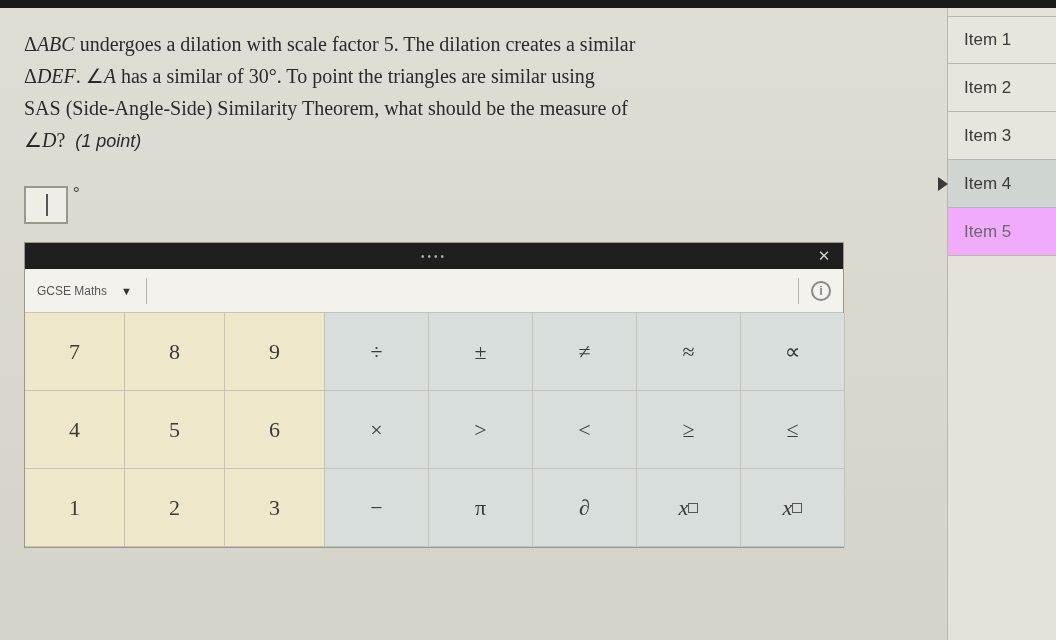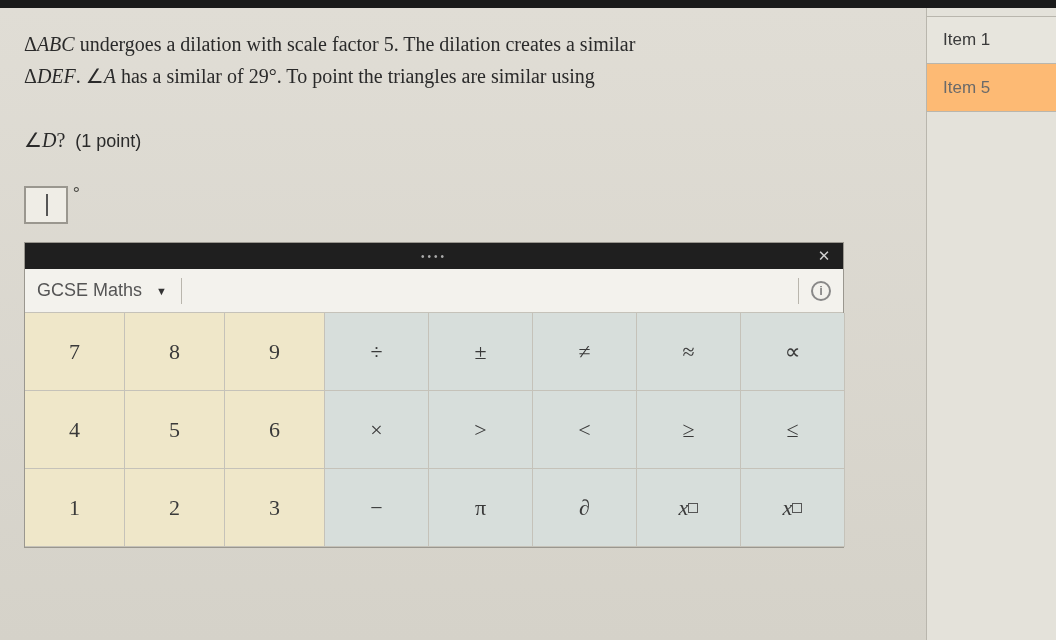--- a/index.html
+++ b/index.html
@@ -3,31 +3,31 @@
 <meta charset="utf-8">
 <style>
   * { box-sizing: border-box; margin: 0; padding: 0; }
   html, body { width: 1056px; height: 640px; overflow: hidden; font-family: Arial, Helvetica, sans-serif; }
   body { background: #d8d5ce; }
 
   .topbar { height: 8px; background: #1a1a1a; width: 100%; } 
 
   .page { display: flex; height: calc(100% - 8px); }
   .main { flex: 1; padding: 20px 24px 16px 24px; background: linear-gradient(180deg, #e0ddd5 0%, #d5d2c9 100%); position: relative; }
-  .sidebar { width: 130px; background: #e4e2da; border-left: 1px solid #b9b6ad; }
+  .sidebar { width: 109px; background: #e4e2da; border-left: 1px solid #b9b6ad; }
 
   .question {
     font-size: 20px;
     line-height: 1.6;
     color: #2a2a2a;
     font-family: Georgia, 'Times New Roman', serif;
     max-width: 830px;
   }
   .mathit { font-style: italic; font-family: 'Times New Roman', serif; }
-  .points { font-family: Arial, sans-serif; font-size: 18px; text-align: center; }
+  .points { font-style: italic; font-family: Arial, sans-serif; font-size: 18px; text-align: center; }
 
   .answer-box {
     margin-top: 30px;
     width: 44px; height: 38px;
     border: 2px solid #9a978f;
     background: #efede6;
     display: flex; align-items: center; justify-content: center;
     font-size: 13px; color: #7a7972;
     position: relative;
   }
@@ -59,21 +59,21 @@
   }
   .kp-toolbar {
     height: 44px;
     display: flex; align-items: center;
     padding: 0 12px;
     border-bottom: 1px solid #c5c2b9;
     background: #f3f2ed;
     color: #555;
   }
   .kp-toolbar .mode {
-    font-size: 18px; color: #555;
+    font-size: 12px; color: #555;
   }
   .kp-toolbar .caret {
     margin-left: 14px; font-size: 11px; color: #333;
   }
   .kp-toolbar .vr { width:1px; height:26px; background:#b9b6ad; margin-left:14px; }
   .kp-toolbar .spacer { flex: 1; }
   .kp-toolbar .info {
     width: 20px; height: 20px; border: 2px solid #888; border-radius: 50%;
     display: flex; align-items: center; justify-content: center;
     font-size: 13px; color: #888; font-weight: bold;
@@ -115,37 +115,37 @@
     cursor: pointer;
     position: relative;
   }
   .nav-item:first-child { border-top: 1px solid #b9b6ad; margin-top: 8px; }
   .nav-item.active { background: #cfd6d2; }
   .nav-item.active::before {
     content:""; position:absolute; left:-10px; top:50%; transform:translateY(-50%);
     border-top:7px solid transparent; border-bottom:7px solid transparent;
     border-left:10px solid #3a3a3a;
   }
-  .nav-item.dim { background: #fdba74; color:#6a6a6a; }
+  .nav-item.dim { background: #f0abfc; color:#6a6a6a; }
 
   .math-tri { font-family: 'Times New Roman', serif; }
 </style>
 </head>
 <body>
 
 <div class="topbar"></div>
 
 <div class="page">
 
   <div class="main">
 
     <div class="question">
       <span class="math-tri">Δ</span><span class="mathit">ABC</span><span> undergoes a dilation with scale factor 5. The dilation creates a similar</span><br>
-      <span class="math-tri">Δ</span><span class="mathit">DEF</span><span>. </span><span class="math-tri">∠</span><span class="mathit">A</span><span> has a similar of </span><b style="font-weight:normal">29°</b><span>. To point the triangles are similar using</span><br>
-      <br>
+      <span class="math-tri">Δ</span><span class="mathit">DEF</span><span>. </span><span class="math-tri">∠</span><span class="mathit">A</span><span> has a similar of </span><b style="font-weight:normal">30°</b><span>. To point the triangles are similar using</span><br>
+      <span>SAS (Side-Angle-Side) Similarity Theorem, what should be the measure of</span><br>
       <span class="math-tri">∠</span><span class="mathit">D</span><span>?</span>
       &nbsp;<span class="points">(1 point)</span>
     </div>
 
     <div class="answer-box">
       <span class="cursor"></span>
     </div>
 
     <div class="keypad">
       <div class="kp-drag">
@@ -191,16 +191,19 @@
             <span class="mathit">x</span>
             <span class="subbox"></span>
           </div>
         </div>
     </div>
 
   </div>
 
   <div class="sidebar" id="sidebar">
       <div class="nav-item">Item 1</div>
+      <div class="nav-item">Item 2</div>
+      <div class="nav-item">Item 3</div>
+      <div class="nav-item active">Item 4</div>
       <div class="nav-item dim">Item 5</div>
     </div>
 
 </div>
 
 </body></html>

